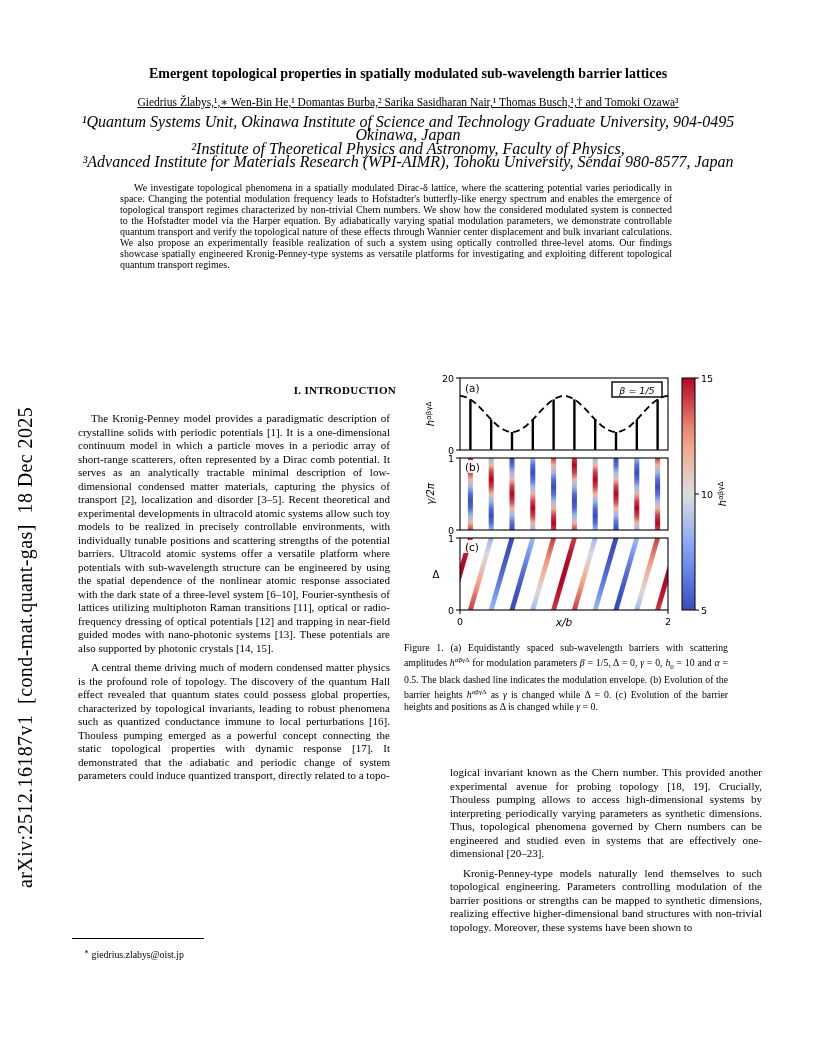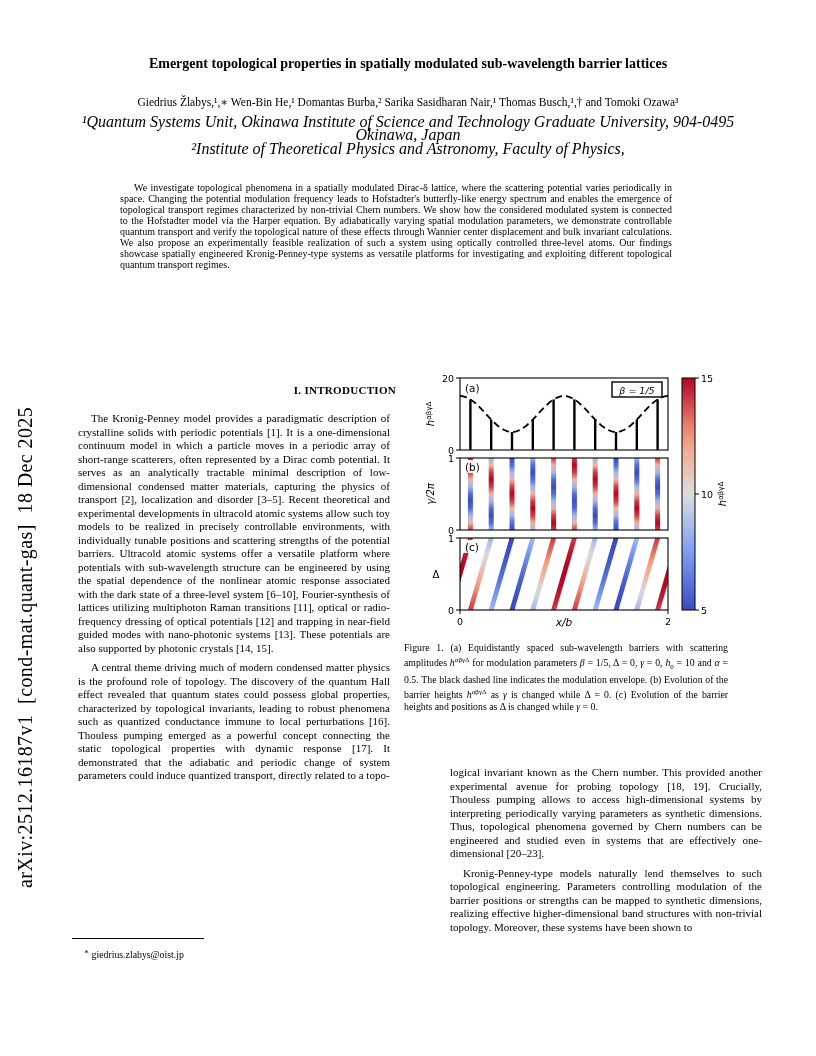--- a/index.html
+++ b/index.html
@@ -9,26 +9,26 @@
     background:#ffffff; color:#000;
     font-family:"Liberation Serif","DejaVu Serif",serif;
     overflow:hidden;
   }
   .banner {
     position:absolute; left:14px; top:888px;
     transform-origin:0 0; transform:rotate(-90deg);
     white-space:pre; font-size:20px; letter-spacing:0.4px; color:#000;
   }
   .title {
-    position:absolute; top:56px; left:60px; width:696px;
+    position:absolute; top:66px; left:60px; width:696px;
     text-align:center; font-weight:bold; font-size:14px;
   }
   .authors {
     position:absolute; top:95px; left:40px; width:736px;
-    text-align:center; font-size:11.5px;
+    text-align:center; font-size:11.5px;text-decoration:underline;
   }
   .affils {
     position:absolute; top:115px; left:60px; width:696px;
     text-align:center; font-style:italic; font-size:16px; line-height:13.4px;
   }
   .abstract {
     position:absolute; top:182px; left:120px; width:552px;
     text-align:justify; font-size:10px; line-height:11px; text-indent:14px;
   }
   .sec-heading {
@@ -57,20 +57,21 @@
 
   <div class="banner">arXiv:2512.16187v1  [cond-mat.quant-gas]  18 Dec 2025</div>
 
   <div class="title">Emergent topological properties in spatially modulated sub-wavelength barrier lattices</div>
 
   <div class="authors">Giedrius Žlabys,¹,∗ Wen-Bin He,¹ Domantas Burba,² Sarika Sasidharan Nair,¹ Thomas Busch,¹,† and Tomoki Ozawa³</div>
 
   <div class="affils">
     <div>¹Quantum Systems Unit, Okinawa Institute of Science and Technology Graduate University, 904-0495 Okinawa, Japan</div>
     <div>²Institute of Theoretical Physics and Astronomy, Faculty of Physics,</div>
+    <div>³Advanced Institute for Materials Research (WPI-AIMR), Tohoku University, Sendai 980-8577, Japan</div>
   </div>
 
   <div class="abstract">We investigate topological phenomena in a spatially modulated Dirac-δ lattice, where the scattering potential varies periodically in space. Changing the potential modulation frequency leads to Hofstadter's butterfly-like energy spectrum and enables the emergence of topological transport regimes characterized by non-trivial Chern numbers. We show how the considered modulated system is connected to the Hofstadter model via the Harper equation. By adiabatically varying spatial modulation parameters, we demonstrate controllable quantum transport and verify the topological nature of these effects through Wannier center displacement and bulk invariant calculations. We also propose an experimentally feasible realization of such a system using optically controlled three-level atoms. Our findings showcase spatially engineered Kronig-Penney-type systems as versatile platforms for investigating and exploiting different topological quantum transport regimes.</div>
 
   <div class="sec-heading">I.   INTRODUCTION</div>
 
   <div class="col-left body-text">
     <p>The Kronig-Penney model provides a paradigmatic description of crystalline solids with periodic potentials [1]. It is a one-dimensional continuum model in which a particle moves in a periodic array of short-range scatterers, often represented by a Dirac comb potential. It serves as an analytically tractable minimal description of low-dimensional condensed matter materials, capturing the physics of transport [2], localization and disorder [3–5]. Recent theoretical and experimental developments in ultracold atomic systems allow such toy models to be realized in precisely controllable environments, with individually tunable positions and scattering strengths of the potential barriers. Ultracold atomic systems offer a versatile platform where potentials with sub-wavelength structure can be engineered by using the spatial dependence of the nonlinear atomic response associated with the dark state of a three-level system [6–10], Fourier-synthesis of lattices utilizing multiphoton Raman transitions [11], optical or radio-frequency dressing of optical potentials [12] and trapping in near-field guided modes with nano-photonic systems [13]. These potentials are also supported by photonic crystals [14, 15].</p>
     <p>A central theme driving much of modern condensed matter physics is the profound role of topology. The discovery of the quantum Hall effect revealed that quantum states could possess global properties, characterized by topological invariants, leading to robust phenomena such as quantized conductance immune to local perturbations [16]. Thouless pumping emerged as a powerful concept connecting the static topological properties with dynamic response [17]. It demonstrated that the adiabatic and periodic change of system parameters could induce quantized transport, directly related to a topo-</p>
   </div>

